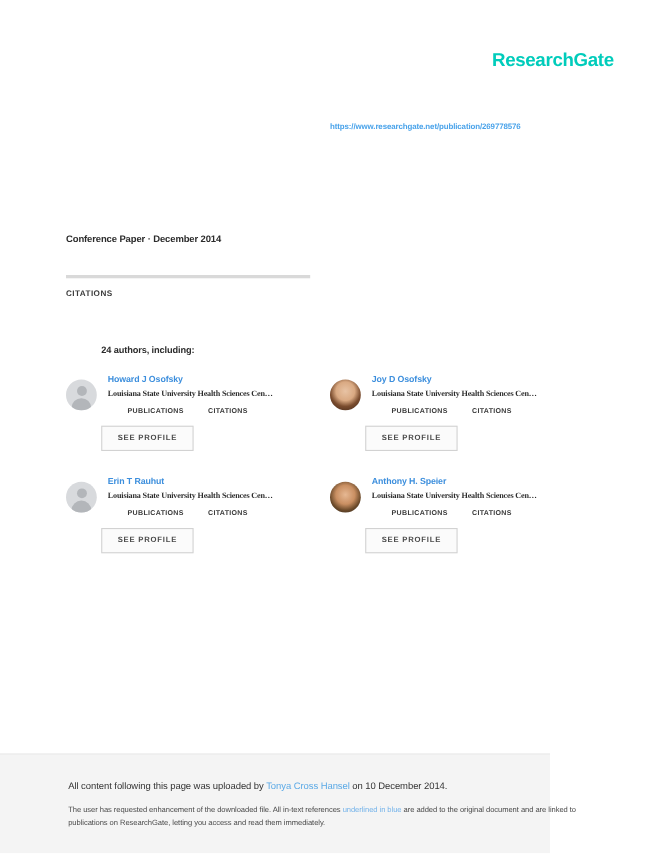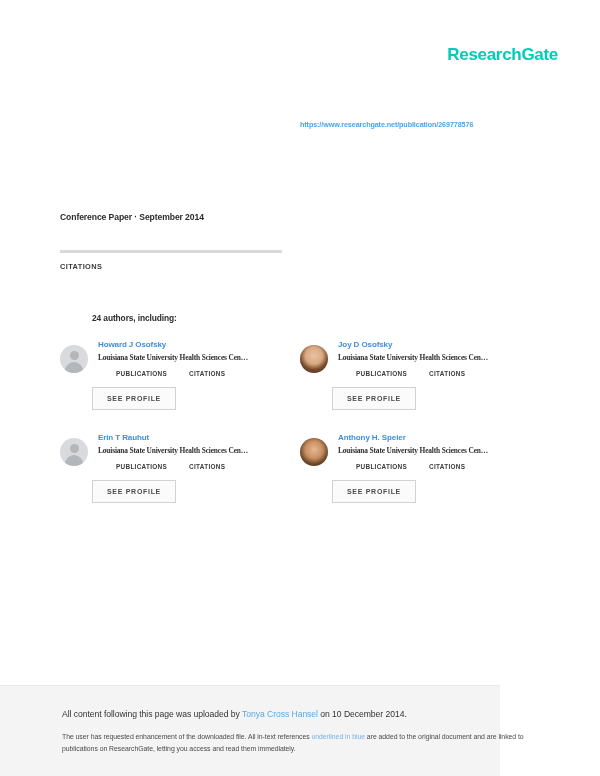--- a/index.html
+++ b/index.html
@@ -29,21 +29,21 @@
   .rg-logo {
     font-size: 17px;
     font-weight: bold;
     letter-spacing: -0.3px;
     color: #00ccbb;
     filter: blur(0.45px);
   }
 
   .url-row {
     position: absolute;
-    top: 120px;
+    top: 110px;
     left: 300px;
     width: 250px;
   }
   .pub-url {
     font-size: 7.2px;
     font-weight: bold;
     color: #4aa3ea;
     letter-spacing: -0.1px;
     filter: blur(0.55px);
     white-space: nowrap;
@@ -247,21 +247,21 @@
 <div class="page">
 
   <div class="logo-row">
     <div class="rg-logo">ResearchGate</div>
   </div>
 
   <div class="url-row">
     <div class="pub-url">https://www.researchgate.net/publication/269778576</div>
   </div>
 
-  <div class="meta-line">Conference Paper · September 2014</div>
+  <div class="meta-line">Conference Paper · December 2014</div>
 
   <div class="stats">
     <div class="stat-col">
       <div class="stat-rule"></div>
       <div class="stat-label">CITATIONS</div>
     </div>
   </div>
 
   <div class="authors-heading">24 authors, including:</div>
 

